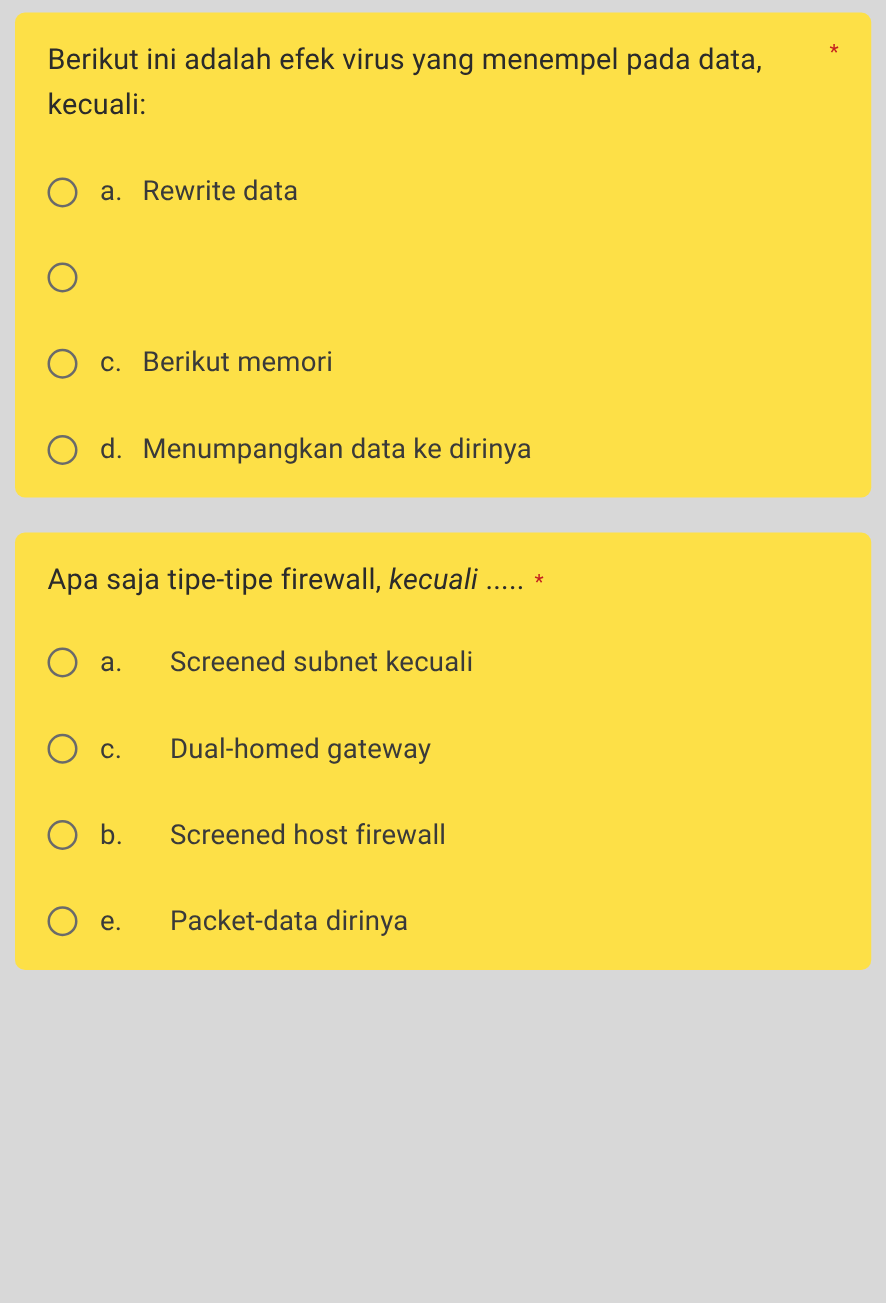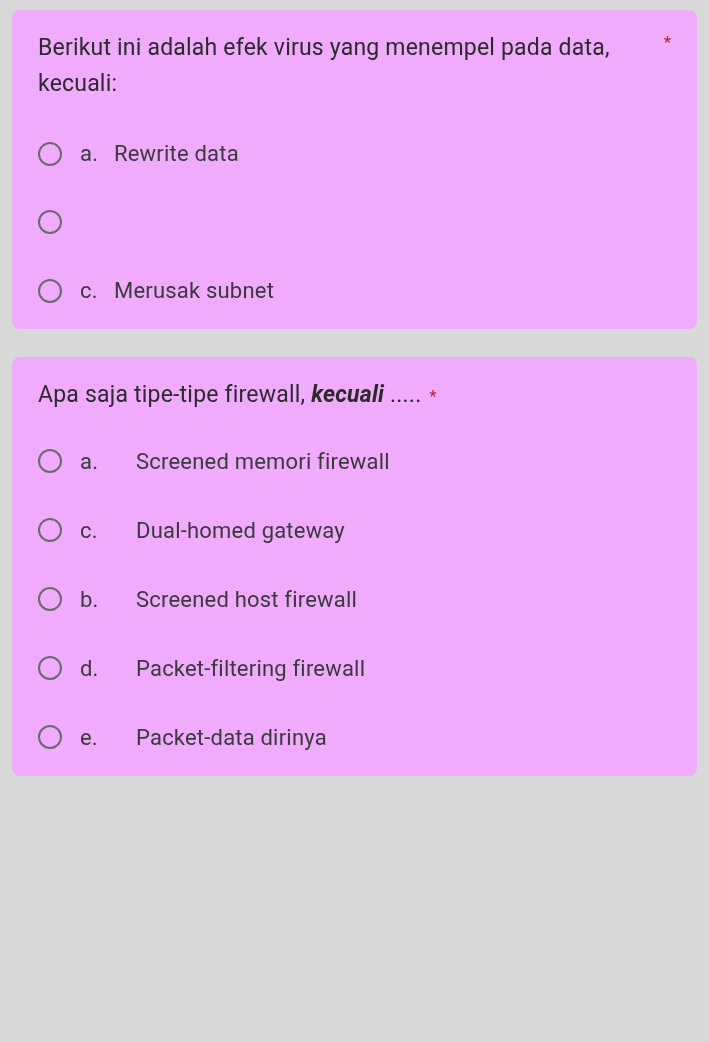--- a/index.html
+++ b/index.html
@@ -8,40 +8,40 @@
       box-sizing: border-box;
     }
     body {
       font-family: 'Roboto', Arial, sans-serif;
       background: #d8d8d8;
       width: 709px;
       height: 1042px;
       padding: 10px 12px;
     }
     .question-card {
-      background: #f0abfc;
+      background: #fde047;
       border-radius: 8px;
       padding: 20px 26px 26px 26px;
       margin-bottom: 28px;
     }
     .question-header {
       display: flex;
       align-items: flex-start;
       margin-bottom: 40px;
     }
     .question-text {
       font-size: 23px;
       color: #2b2b2b;
       line-height: 1.55;
       letter-spacing: 0.2px;
       flex: 1;
     }
     .question-text .italic {
       font-style: italic;
-      font-weight: bold;
+      font-weight: normal;
     }
     .required-mark {
       color: #c5221f;
       font-size: 17px;
       margin-left: 8px;
       margin-top: 2px;
     }
     .options {
       display: flex;
       flex-direction: column;
@@ -95,57 +95,57 @@
       <div class="option-label">
         <span class="option-prefix">a.</span><span>Rewrite data</span>
       </div>
     </div>
     <div class="option">
       <div class="radio"></div>
     </div>
     <div class="option">
       <div class="radio"></div>
       <div class="option-label">
-        <span class="option-prefix">c.</span><span>Merusak subnet</span>
+        <span class="option-prefix">c.</span><span>Berikut memori</span>
+      </div>
+    </div>
+    <div class="option">
+      <div class="radio"></div>
+      <div class="option-label">
+        <span class="option-prefix">d.</span><span>Menumpangkan data ke dirinya</span>
       </div>
     </div>
   </div>
 </div>
 
 <div class="question-card q2">
   <div class="question-header">
     <div class="question-text">
       <span>Apa saja tipe-tipe firewall, </span><span class="italic">kecuali</span><span> ..... </span><span class="required-inline">*</span>
     </div>
   </div>
   <div class="options">
     <div class="option">
       <div class="radio"></div>
       <div class="option-label">
-        <span class="option-prefix">a.</span><span>Screened memori firewall</span>
+        <span class="option-prefix">a.</span><span>Screened subnet kecuali</span>
       </div>
     </div>
     <div class="option">
       <div class="radio"></div>
       <div class="option-label">
         <span class="option-prefix">c.</span><span>Dual-homed gateway</span>
       </div>
     </div>
     <div class="option">
       <div class="radio"></div>
       <div class="option-label">
         <span class="option-prefix">b.</span><span>Screened host firewall</span>
       </div>
     </div>
     <div class="option">
       <div class="radio"></div>
       <div class="option-label">
-        <span class="option-prefix">d.</span><span>Packet-filtering firewall</span>
-      </div>
-    </div>
-    <div class="option">
-      <div class="radio"></div>
-      <div class="option-label">
         <span class="option-prefix">e.</span><span>Packet-data dirinya</span>
       </div>
     </div>
   </div>
 </div>
 
 </body></html>

